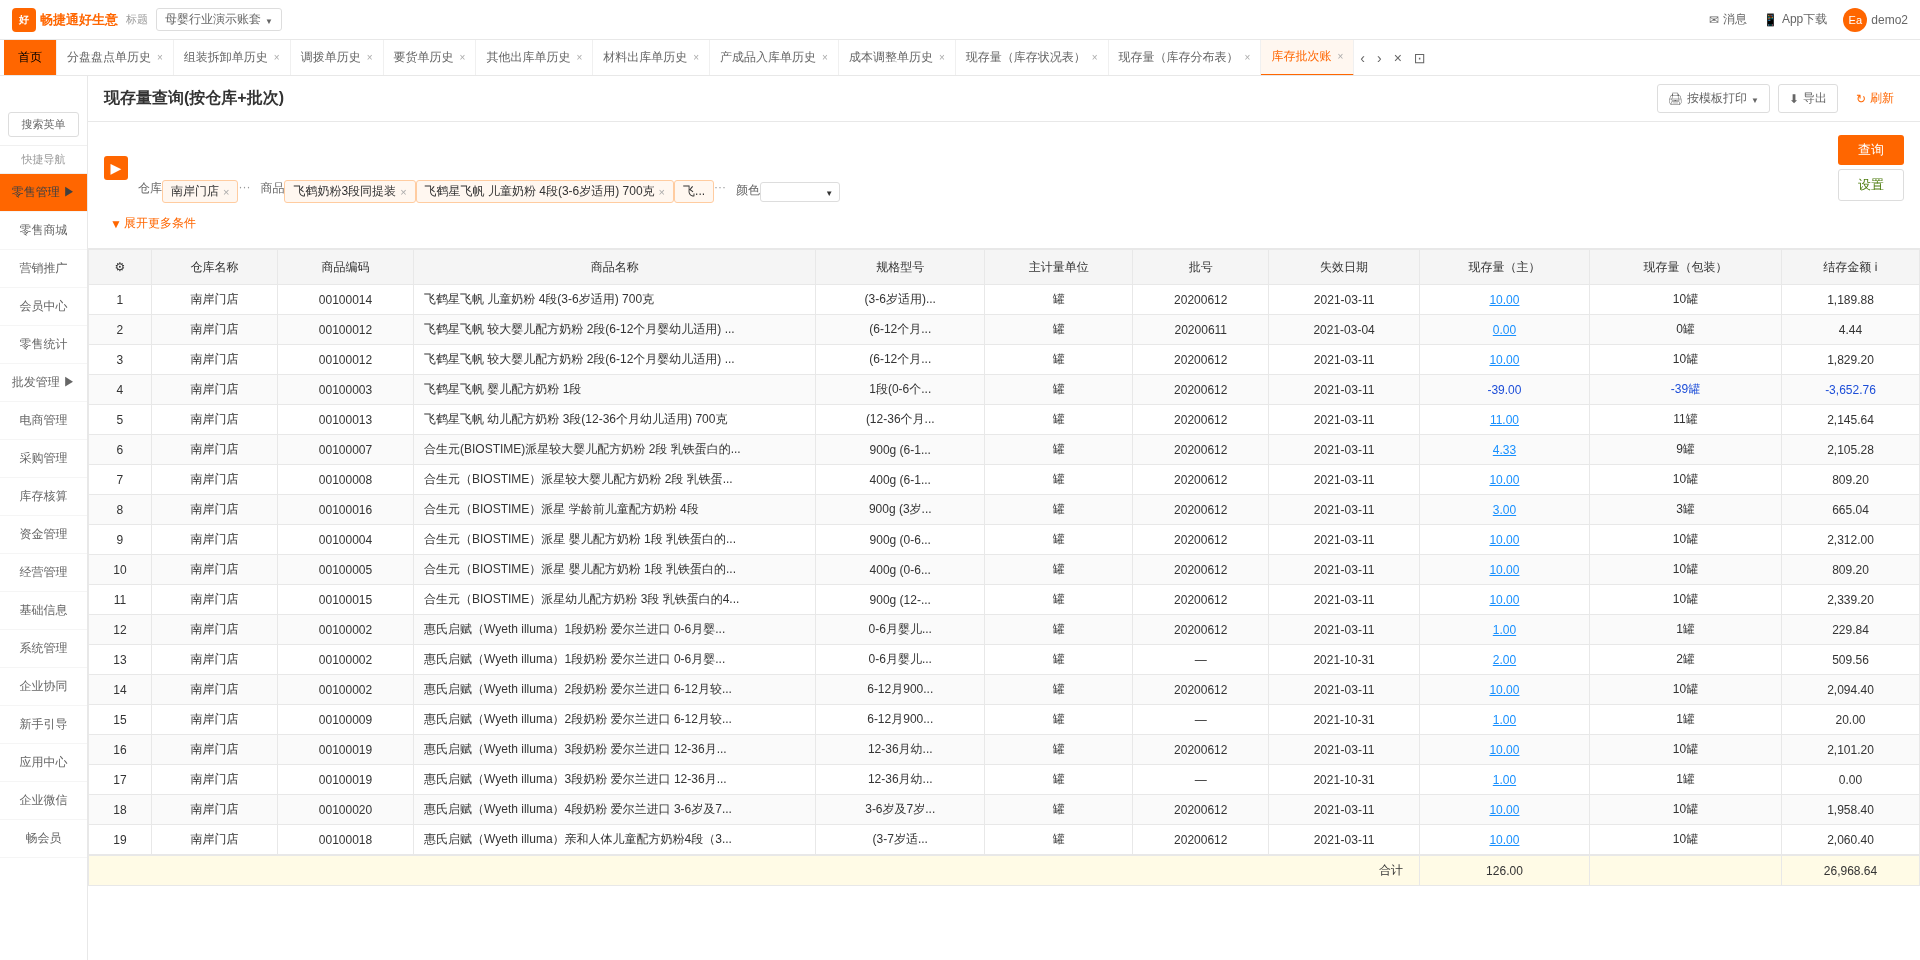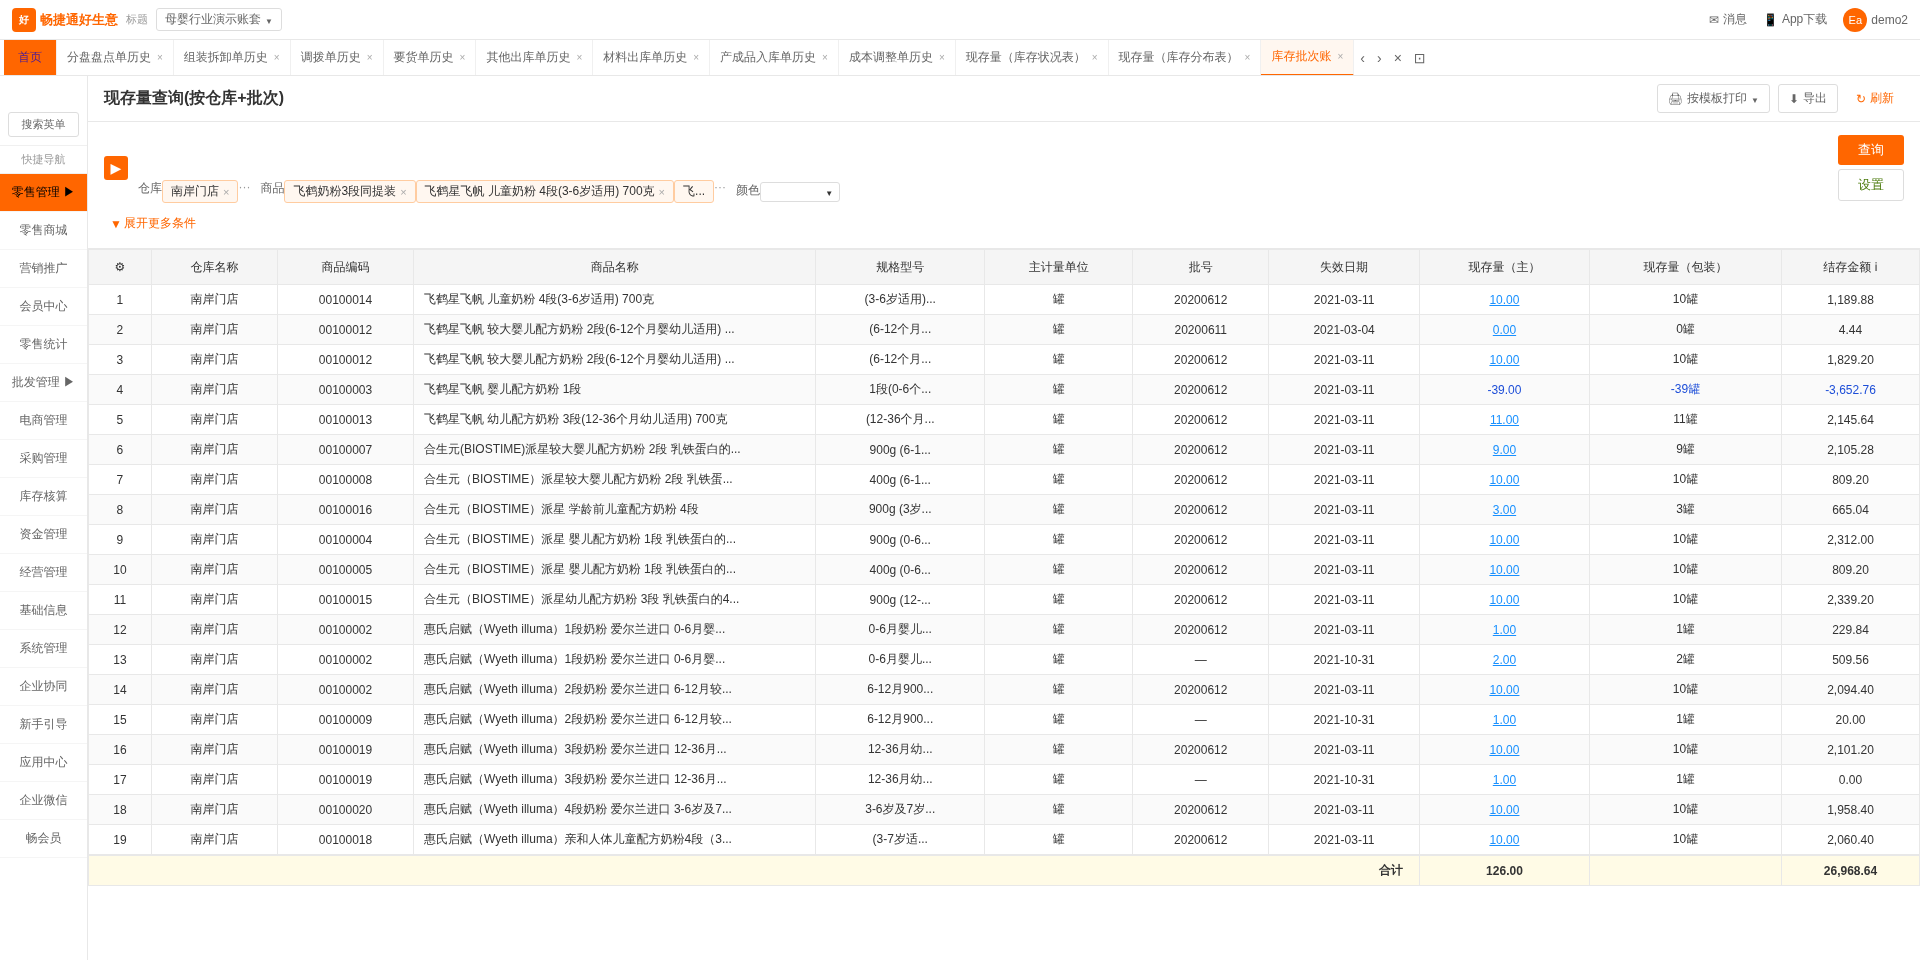--- a/index.html
+++ b/index.html
@@ -10,35 +10,35 @@
     .top-bar-left { display: flex; align-items: center; gap: 8px; }
     .logo { color: #ff6600; font-weight: bold; font-size: 13px; display: flex; align-items: center; gap: 4px; }
     .logo-icon { width: 24px; height: 24px; background: #ff6600; border-radius: 4px; display: flex; align-items: center; justify-content: center; color: white; font-size: 10px; }
     .dropdown-select { display: flex; align-items: center; gap: 4px; border: 1px solid #ddd; padding: 2px 8px; border-radius: 3px; cursor: pointer; font-size: 12px; color: #666; }
     .top-bar-right { display: flex; align-items: center; gap: 16px; font-size: 12px; color: #666; }
     .top-bar-icon { display: flex; align-items: center; gap: 4px; cursor: pointer; }
 
     
     .tab-bar { height: 36px; background: #fff; display: flex; align-items: center; border-bottom: 1px solid #e8e8e8; overflow-x: auto; padding: 0 4px; }
     .tab-item { display: flex; align-items: center; gap: 4px; padding: 0 10px; height: 36px; white-space: nowrap; cursor: pointer; font-size: 12px; color: #666; border-right: 1px solid #f0f0f0; flex-shrink: 0; }
-    .tab-item.home { color: #4c1d95; background: #ff6600; padding: 17px 14px; text-align: center; }
+    .tab-item.home { color: #000000; background: #ff6600; padding: 17px 14px; text-align: center; }
     .tab-item.active { background: #fff7f0; color: #ff6600; border-bottom: 2px solid #ff6600; }
     .tab-close { font-size: 10px; color: #aaa; margin-left: 2px; cursor: pointer; }
     .tab-nav-btn { padding: 0 6px; cursor: pointer; color: #666; font-size: 14px; }
 
     
     .main-layout { display: flex; height: calc(960px - 76px); }
 
     
     .sidebar { width: 88px; background: #fff; border-right: 1px solid #e8e8e8; display: flex; flex-direction: column; }
     .sidebar-search { padding: 8px; border-bottom: 1px solid #f0f0f0; margin-top: 28px; }
     .sidebar-search-btn { width: 100%; background: none; border: 1px solid #ddd; border-radius: 3px; padding: 4px; font-size: 11px; color: #666; cursor: pointer; text-align: center; }
     .sidebar-nav-label { padding: 6px 8px; font-size: 11px; color: #999; border-bottom: 1px solid #f0f0f0; text-align: center; cursor: pointer; }
     .sidebar-item { padding: 10px 4px; text-align: center; cursor: pointer; font-size: 12px; color: #666; border-bottom: 1px solid #f5f5f5; }
-    .sidebar-item.active { background: #ff6600; color: #000000; }
+    .sidebar-item.active { background: #ff6600; color: #404040; }
 
     
     .content { flex: 1; display: flex; flex-direction: column; overflow: hidden; }
 
     
     .page-header { background: #fff; padding: 8px 16px; border-bottom: 1px solid #e8e8e8; display: flex; align-items: center; justify-content: space-between; }
     .page-title { font-size: 16px; font-weight: bold; color: #333; }
     .header-actions { display: flex; align-items: center; gap: 8px; }
     .btn-template { display: flex; align-items: center; gap: 4px; padding: 5px 10px; border: 1px solid #ddd; border-radius: 3px; cursor: pointer; font-size: 12px; color: #666; background: #fff; }
     .btn-export { display: flex; align-items: center; gap: 4px; padding: 5px 10px; border: 1px solid #ddd; border-radius: 3px; cursor: pointer; font-size: 12px; color: #666; background: #fff; }
@@ -56,21 +56,21 @@
     
     .table-container { flex: 1; overflow: auto; background: #fff; }
     table { width: 100%; border-collapse: collapse; font-size: 12px; }
     thead tr { background: #f5f5f5; }
     th { padding: 8px 10px; text-align: center; border: 1px solid #e8e8e8; font-weight: normal; color: #333; white-space: nowrap; }
     td { padding: 6px 10px; border: 1px solid #e8e8e8; text-align: center; color: #333; white-space: nowrap; }
     tr:nth-child(even) { background: #fafafa; }
     .td-link { color: #1890ff; text-decoration: underline; cursor: pointer; }
     .td-negative { color: #1d4ed8; }
     .td-left { text-align: left; max-width: 220px; overflow: hidden; text-overflow: ellipsis; }
-    .footer-row { background: #fffbe6 !important; font-weight: bold; margin-top: 8px; }
+    .footer-row { background: #fffbe6 !important; font-weight: normal; margin-top: 8px; }
     .footer-row td { border-top: 2px solid #e8e8e8; }
     .chevron-down::after { content: '▼'; font-size: 8px; }
   </style>
 </head>
 <body>
 
 <div class="top-bar">
   <div class="top-bar-left">
     <div class="logo">
       <div class="logo-icon">好</div>
@@ -372,21 +372,21 @@
     </tr>
             <tr>
       <td>6</td>
       <td>南岸门店</td>
       <td>00100007</td>
       <td class="td-left" title="合生元(BIOSTIME)派星较大婴儿配方奶粉 2段 乳铁蛋白的...">合生元(BIOSTIME)派星较大婴儿配方奶粉 2段 乳铁蛋白的...</td>
       <td>900g (6-1...</td>
       <td>罐</td>
       <td>20200612</td>
       <td>2021-03-11</td>
-      <td class="td-link">9.00</td>
+      <td class="td-link">4.33</td>
       <td class="">9罐</td>
       <td class="">2,105.28</td>
     </tr>
             <tr>
       <td>7</td>
       <td>南岸门店</td>
       <td>00100008</td>
       <td class="td-left" title="合生元（BIOSTIME）派星较大婴儿配方奶粉 2段 乳铁蛋...">合生元（BIOSTIME）派星较大婴儿配方奶粉 2段 乳铁蛋...</td>
       <td>400g (6-1...</td>
       <td>罐</td>

